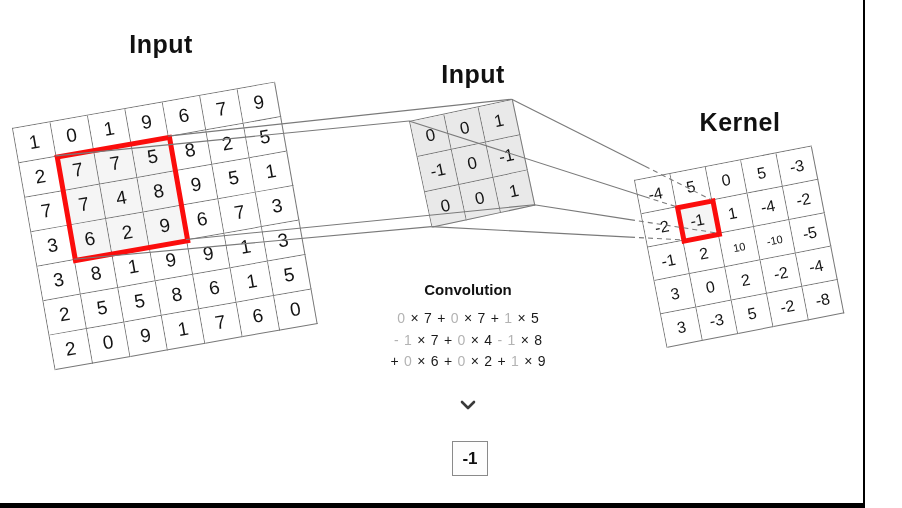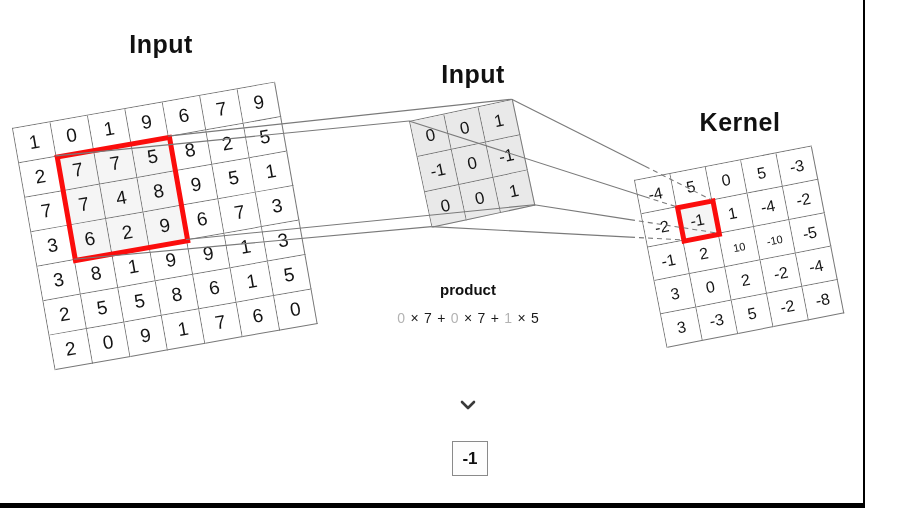--- a/index.html
+++ b/index.html
@@ -174,23 +174,25 @@
       <g stroke-dasharray="5 4">
         <line x1="645" y1="196.7" x2="675.8" y2="206.5"></line>
         <line x1="645" y1="166.3" x2="711.2" y2="199.7"></line>
         <line x1="630" y1="237.1" x2="682.3" y2="239.9"></line>
         <line x1="630" y1="219.6" x2="717.7" y2="233.1"></line>
       </g>
     </g>
   </svg>
 
   <div id="conv-block">
-    <div class="conv-title">product</div>
+    <div class="conv-title">Convolution</div>
     <div id="conv-lines">
         <div><span class="gray">0</span> <span>×</span> <span>7</span> <span>+</span> <span class="gray">0</span> <span>×</span> <span>7</span> <span>+</span> <span class="gray">1</span> <span>×</span> <span>5</span></div>
+        <div><span class="gray">-</span> <span class="gray">1</span> <span>×</span> <span>7</span> <span>+</span> <span class="gray">0</span> <span>×</span> <span>4</span> <span class="gray">-</span> <span class="gray">1</span> <span>×</span> <span>8</span></div>
+        <div><span>+</span> <span class="gray">0</span> <span>×</span> <span>6</span> <span>+</span> <span class="gray">0</span> <span>×</span> <span>2</span> <span>+</span> <span class="gray">1</span> <span>×</span> <span>9</span></div>
       </div>
   </div>
 
   <div id="chevron">
     <svg width="16" height="10" viewBox="0 0 16 10">
       <polyline points="2,2 8,8 14,2" fill="none" stroke="#3a3a3a" stroke-width="2.6" stroke-linecap="round" stroke-linejoin="round"></polyline>
     </svg>
   </div>
 
   <div id="result-box">-1</div>

